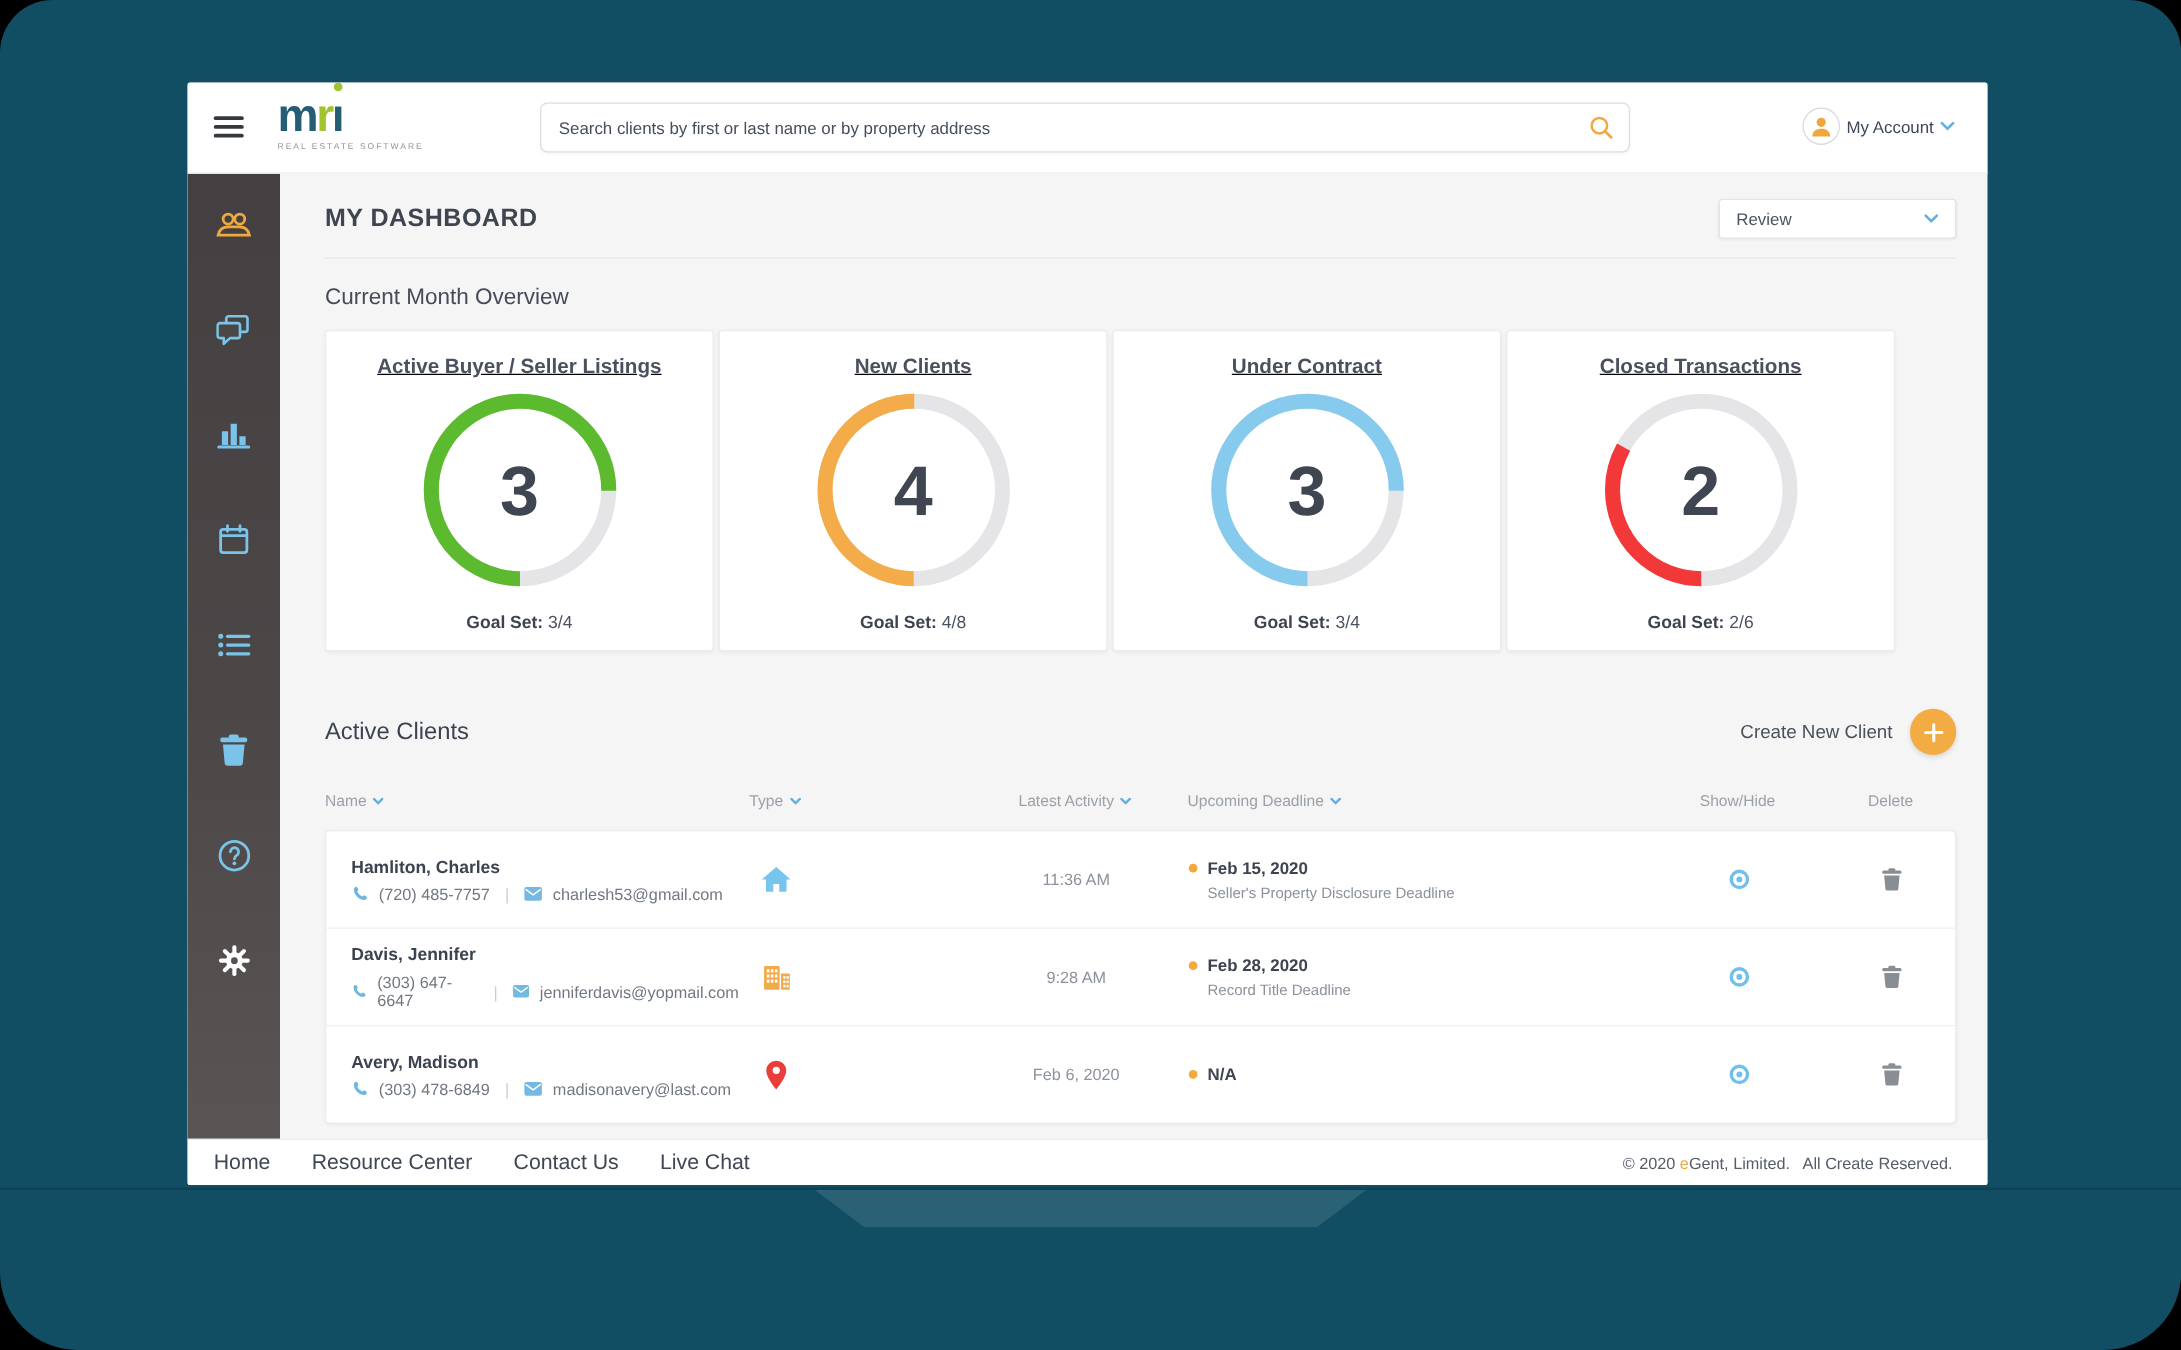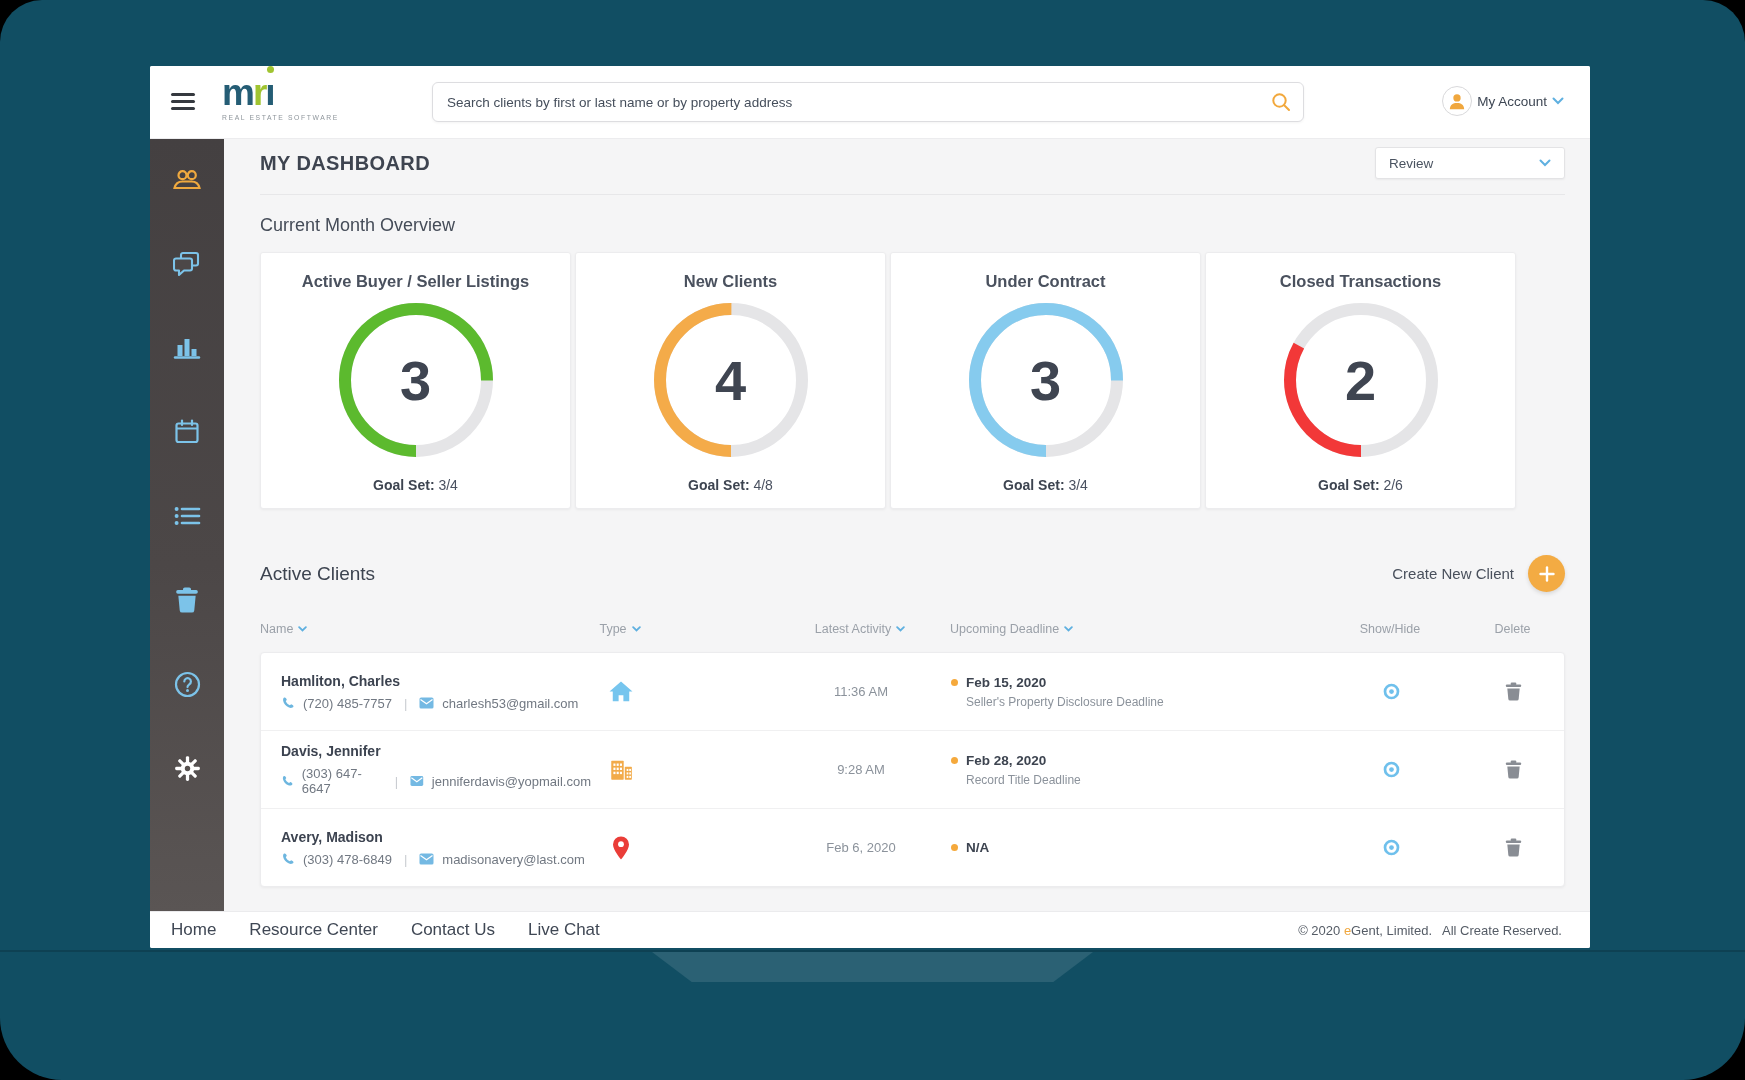--- a/index.html
+++ b/index.html
@@ -34,30 +34,30 @@
   
   .sidebar{position:absolute;left:0;top:72px;width:74px;height:774px;
            background:linear-gradient(180deg,#444041 0%,#4c4747 55%,#5a5554 100%);z-index:4;}
   .side-item{height:84px;display:flex;align-items:center;justify-content:center;cursor:pointer;}
   .ic-blue{color:#7cc3e9;}
   .ic-orange{color:#efa93f;}
   .ic-white{color:#ffffff;}
   
   .content{position:absolute;left:74px;top:72px;width:1366px;height:774px;box-sizing:border-box;
            padding:0 25px 0 36px;overflow:hidden;}
-  .page-head{display:flex;justify-content:space-between;align-items:center;margin-top:8px;height:34px;}
+  .page-head{display:flex;justify-content:space-between;align-items:center;margin-top:20px;height:34px;}
   .page-title{font-size:20px;font-weight:bold;letter-spacing:.4px;color:#3e4450;}
   .review-box{width:190px;height:32px;background:#fff;border:1px solid #e3e3e5;border-radius:3px;
       box-shadow:0 1px 2px rgba(0,0,0,.05);display:flex;align-items:center;justify-content:space-between;
       padding:0 13px;box-sizing:border-box;cursor:pointer;}
   .review-label{font-size:13.5px;color:#4a5360;}
   .divider{height:1px;background:#e7e7e9;margin-top:14px;}
   .section-heading{font-size:18px;color:#454c58;margin-top:20px;}
   
-  .cards{display:flex;gap:4px;margin-top:16px;}
+  .cards{display:flex;gap:4px;margin-top:16px;text-decoration:underline;}
   .card{width:311px;height:257px;background:#fff;border:1px solid #ececee;border-radius:3px;
         box-shadow:0 1px 3px rgba(0,0,0,.05);position:relative;box-sizing:border-box;}
   .card-title{text-align:center;margin-top:19px;font-size:16.5px;font-weight:bold;color:#4a515e;}
   .ring-wrap{position:absolute;left:50%;top:48px;transform:translateX(-50%);width:158px;height:158px;}
   .ring{width:158px;height:158px;display:block;}
   .ring .track{fill:none;stroke:#e5e5e7;stroke-width:12;}
   .ring .prog{fill:none;stroke-width:12;}
   .ring-value{position:absolute;inset:0;display:flex;align-items:center;justify-content:center;
       font-size:56px;font-weight:bold;color:#3f4551;}
   .goal{position:absolute;left:0;right:0;bottom:15px;text-align:center;font-size:14px;color:#4a5160;}

